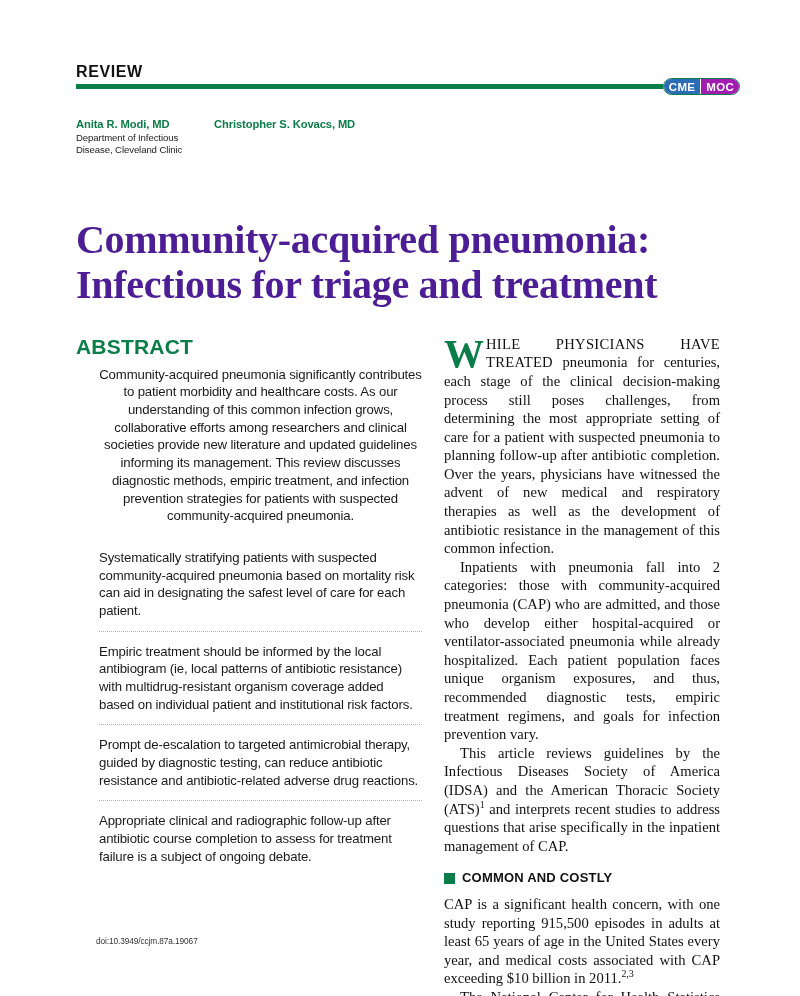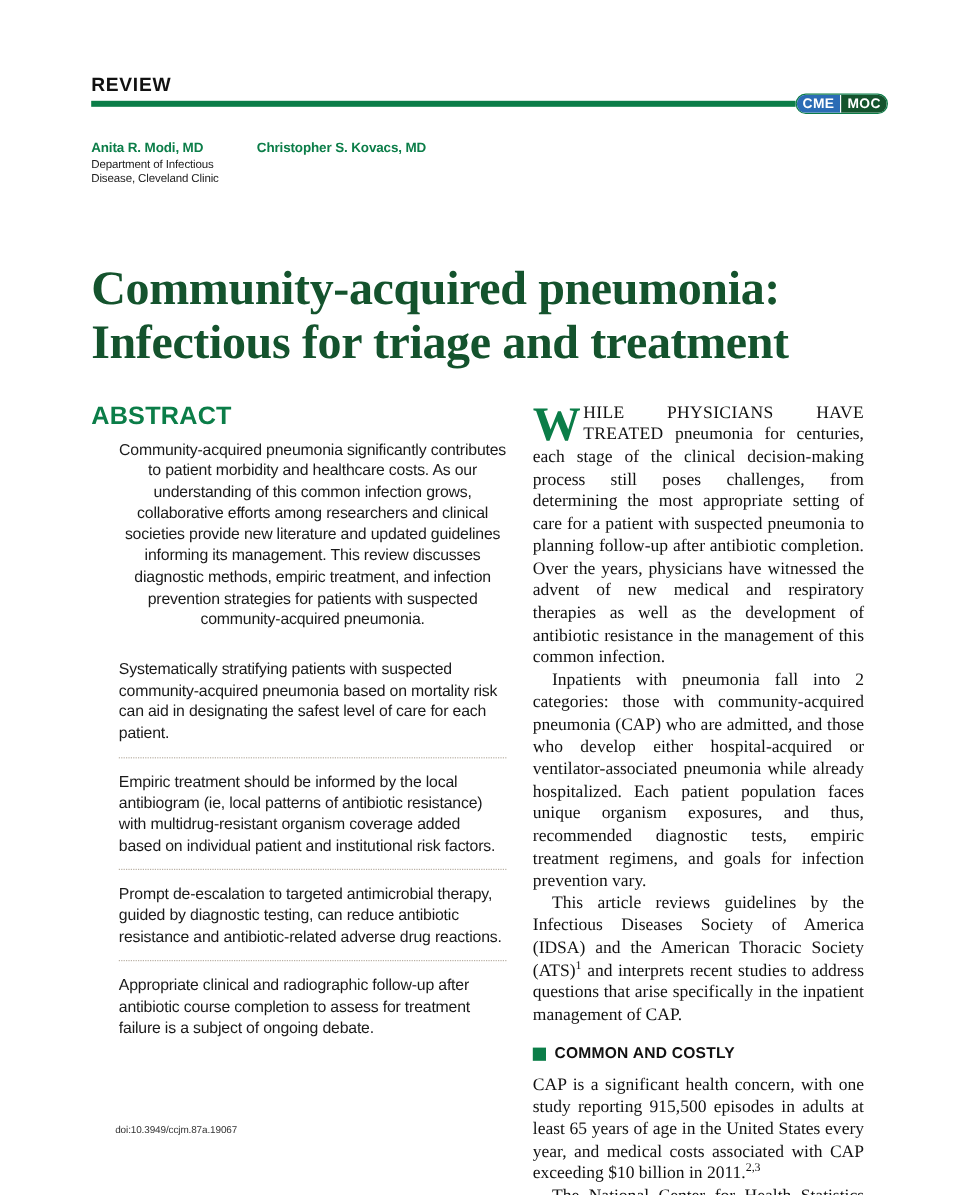--- a/index.html
+++ b/index.html
@@ -57,21 +57,21 @@
     background: #2b6cb5;
     color: #ffffff;
     font-size: 11.5px;
     font-weight: bold;
     letter-spacing: 0.3px;
     padding: 0 5px;
     display: flex; align-items: center;
     border-right: 1.5px solid #ffffff;
   }
   .cme-badge .moc {
-    background: #14532d;
+    background: #a21caf;
     color: #ffffff;
     font-size: 11.5px;
     font-weight: bold;
     letter-spacing: 0.3px;
     padding: 0 5px;
     display: flex; align-items: center;
   }
 
   
   .authors {
@@ -95,21 +95,21 @@
     color: #222;
     margin-top: 1px;
     letter-spacing: -0.1px;
   }
 
   
   .article-title {
     font-family: "Liberation Serif", serif;
     font-size: 40px;
     line-height: 1.12;
-    color: #14532d;
+    color: #4c1d95;
     margin-top: 62px;
     letter-spacing: -0.3px;
   }
   .article-title .line { display: block; }
 
   
   .columns {
     display: flex;
     margin-top: 26px;
     height: 610px;

